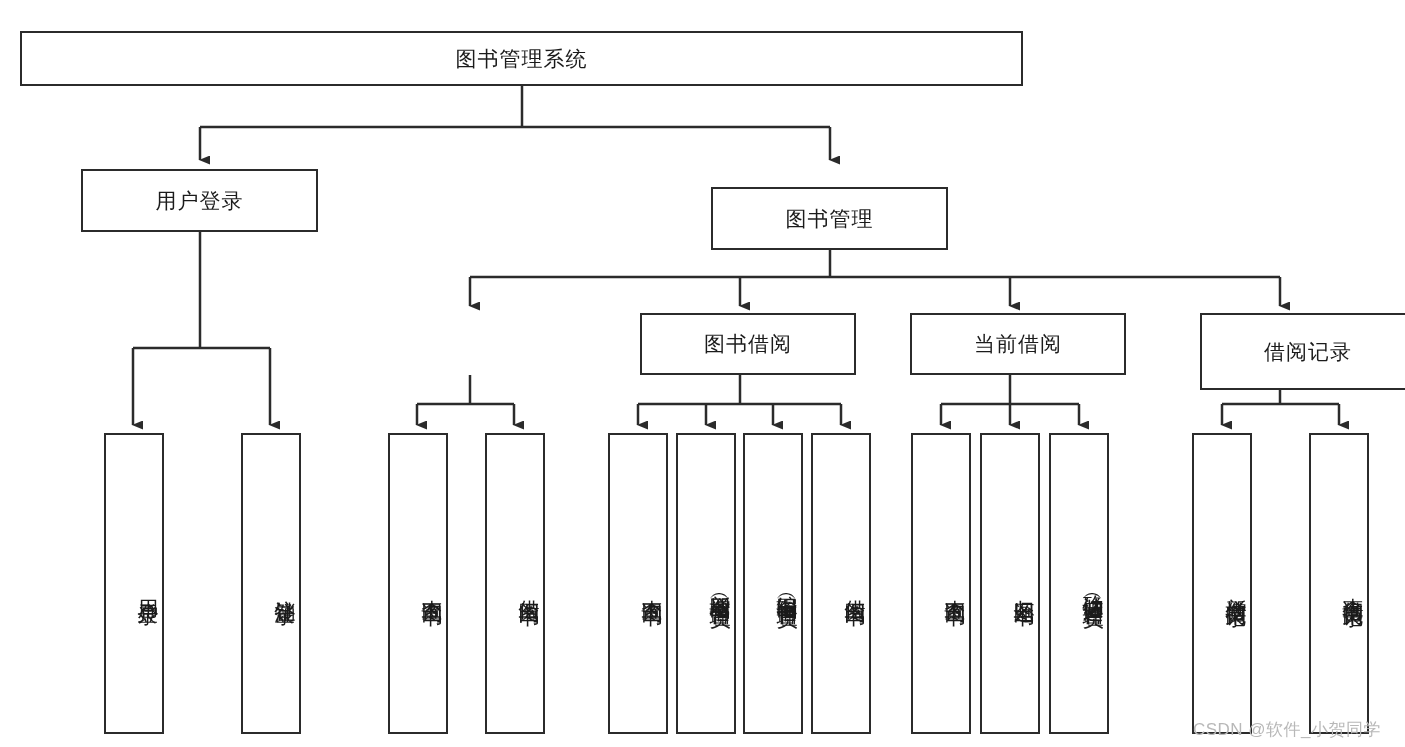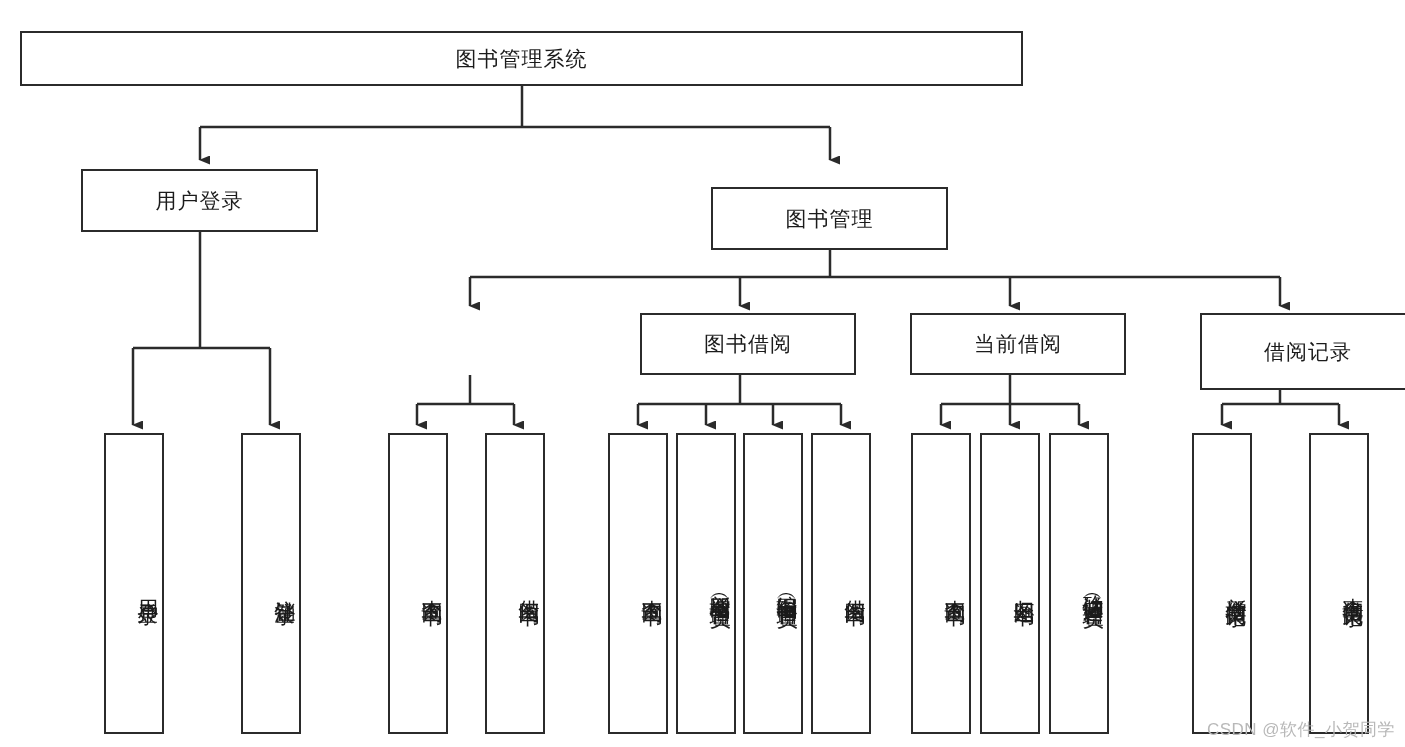--- a/index.html
+++ b/index.html
@@ -57,21 +57,21 @@
     text-orientation: upright;
     white-space: nowrap;
     display: block;
   }
   .node .label {
     display: block;
     white-space: nowrap;
   }
   #watermark {
     position: absolute;
-    right: 10px;
+    right: 24px;
     bottom: 6px;
     font-size: 17px;
     color: #b8b8b8;
     letter-spacing: 0.5px;
     user-select: none;
   }
 </style>
 </head>
 <body>
 

